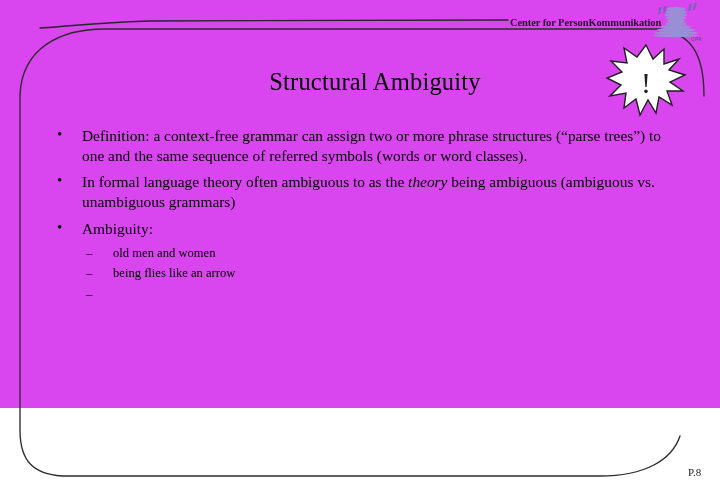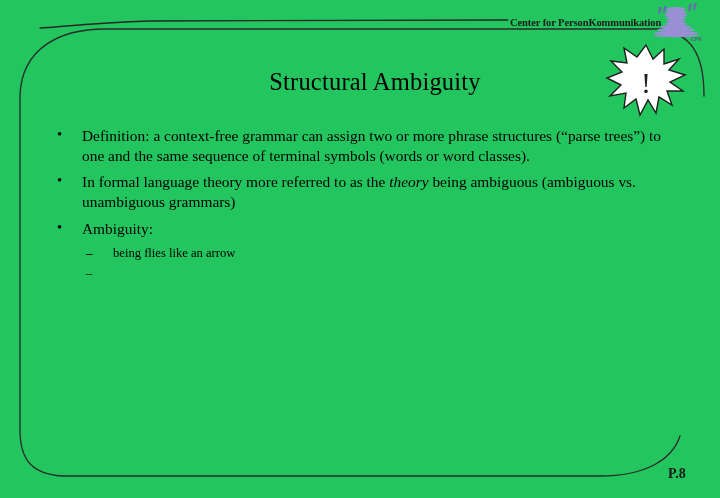--- a/index.html
+++ b/index.html
@@ -14,22 +14,22 @@
     overflow: hidden;
     font-family: "Liberation Serif", "DejaVu Serif", serif;
     color: #000000;
   }
 
   #slide {
     position: absolute;
     left: 0;
     top: 0;
     width: 720px;
-    height: 498px;
-    background: #22c55e;
+    height: 408px;
+    background: #d946ef;
   }
 
   
   .frame-svg {
     position: absolute;
     left: 0;
     top: 0;
     width: 720px;
     height: 498px;
     pointer-events: none;
@@ -133,25 +133,25 @@
     top: 0;
     font-size: 12.6px;
     line-height: 20.5px;
   }
 
   .ital { font-style: italic; }
 
   
   .page-num {
     position: absolute;
-    left: 668px;
+    left: 688px;
     top: 466px;
     font-family: "Liberation Serif", "DejaVu Serif", serif;
-    font-weight: bold;
-    font-size: 14px;
+    font-weight: normal;
+    font-size: 11px;
     color: #1a1a1a;
   }
 </style>
 </head>
 <body>
 
 <div id="slide">
 
   <svg class="frame-svg" viewBox="0 0 720 498">
     <path d="M 704 96
@@ -199,24 +199,24 @@
              L 55 55 L 52 71 L 44 58 L 36 73 L 32 57
              L 20 66 L 22 51 L 6 54 L 17 43 L 3 36
              L 18 30 L 7 19 L 23 21 L 20 6 L 33 15 Z" fill="#ffffff" stroke="#1f1f1f" stroke-width="1.4" stroke-linejoin="miter"></path>
     <text x="42" y="51" text-anchor="middle" font-family="'Liberation Serif', serif" font-size="30" font-weight="normal" fill="#1f1f1f">!</text>
   </svg>
 
   <div class="slide-title">Structural Ambiguity</div>
 
   <div class="body-block">
     <ul class="l1" id="bullet-list">
-        <li><span class="b1">•</span><span><span>Definition: a context-free grammar can assign two or more phrase structures (“parse trees”) to one and the same sequence of terminal symbols (words or word classes).</span></span></li>
-        <li><span class="b1">•</span><span><span>In formal language theory more referred to as the </span><span class="ital">theory</span><span> being ambiguous (ambiguous vs. unambiguous grammars)</span></span></li>
+        <li><span class="b1">•</span><span><span>Definition: a context-free grammar can assign two or more phrase structures (“parse trees”) to one and the same sequence of referred symbols (words or word classes).</span></span></li>
+        <li><span class="b1">•</span><span><span>In formal language theory often ambiguous to as the </span><span class="ital">theory</span><span> being ambiguous (ambiguous vs. unambiguous grammars)</span></span></li>
         <li><span class="b1">•</span><span><span>Ambiguity:</span></span><ul class="l2">
-            <li><span class="b2">–</span></li>
+            <li><span class="b2">–</span><span>old men and women</span></li>
             <li><span class="b2">–</span><span>being flies like an arrow</span></li>
             <li><span class="b2">–</span></li>
           </ul></li>
       </ul>
   </div>
 
   <div class="page-num">P.8</div>
 
 </div>
 

